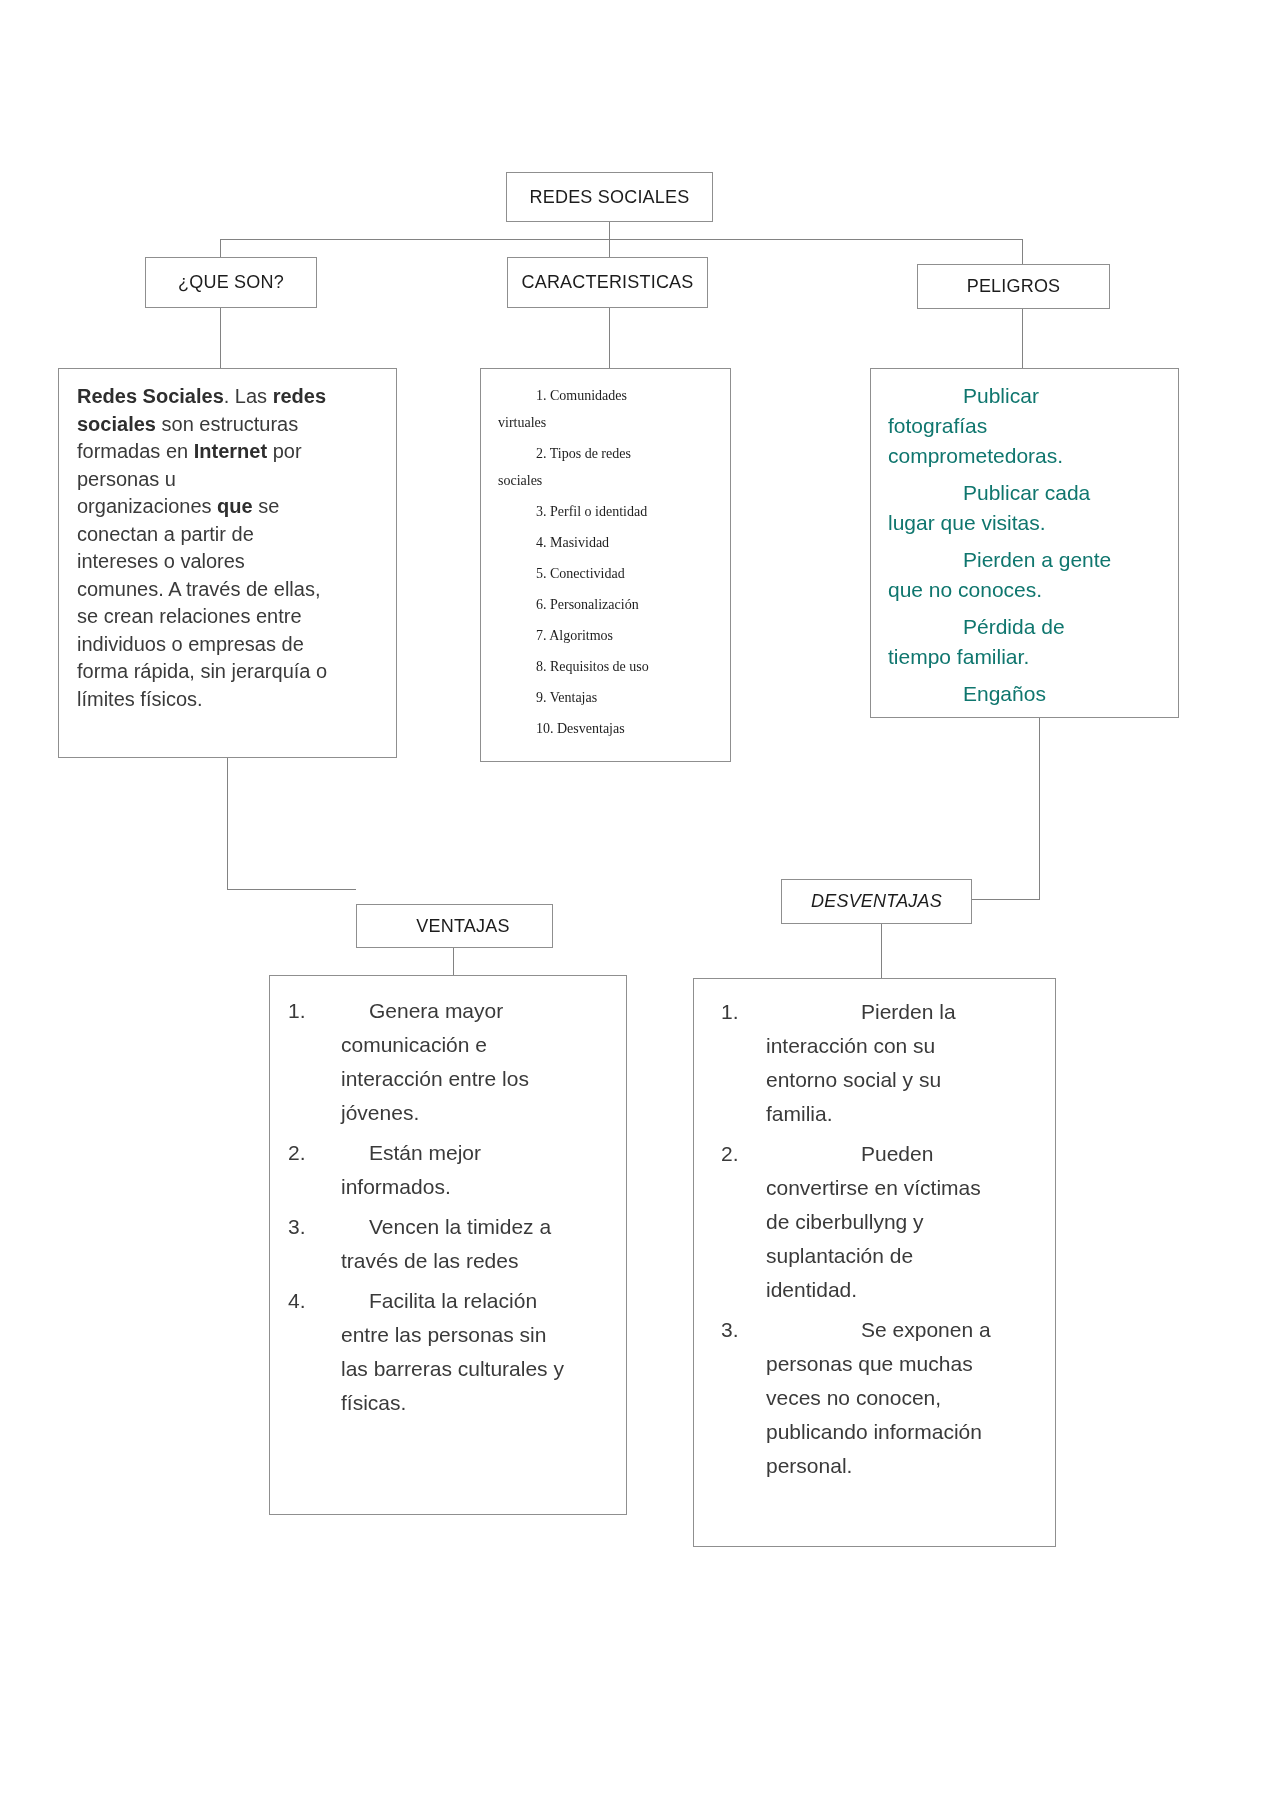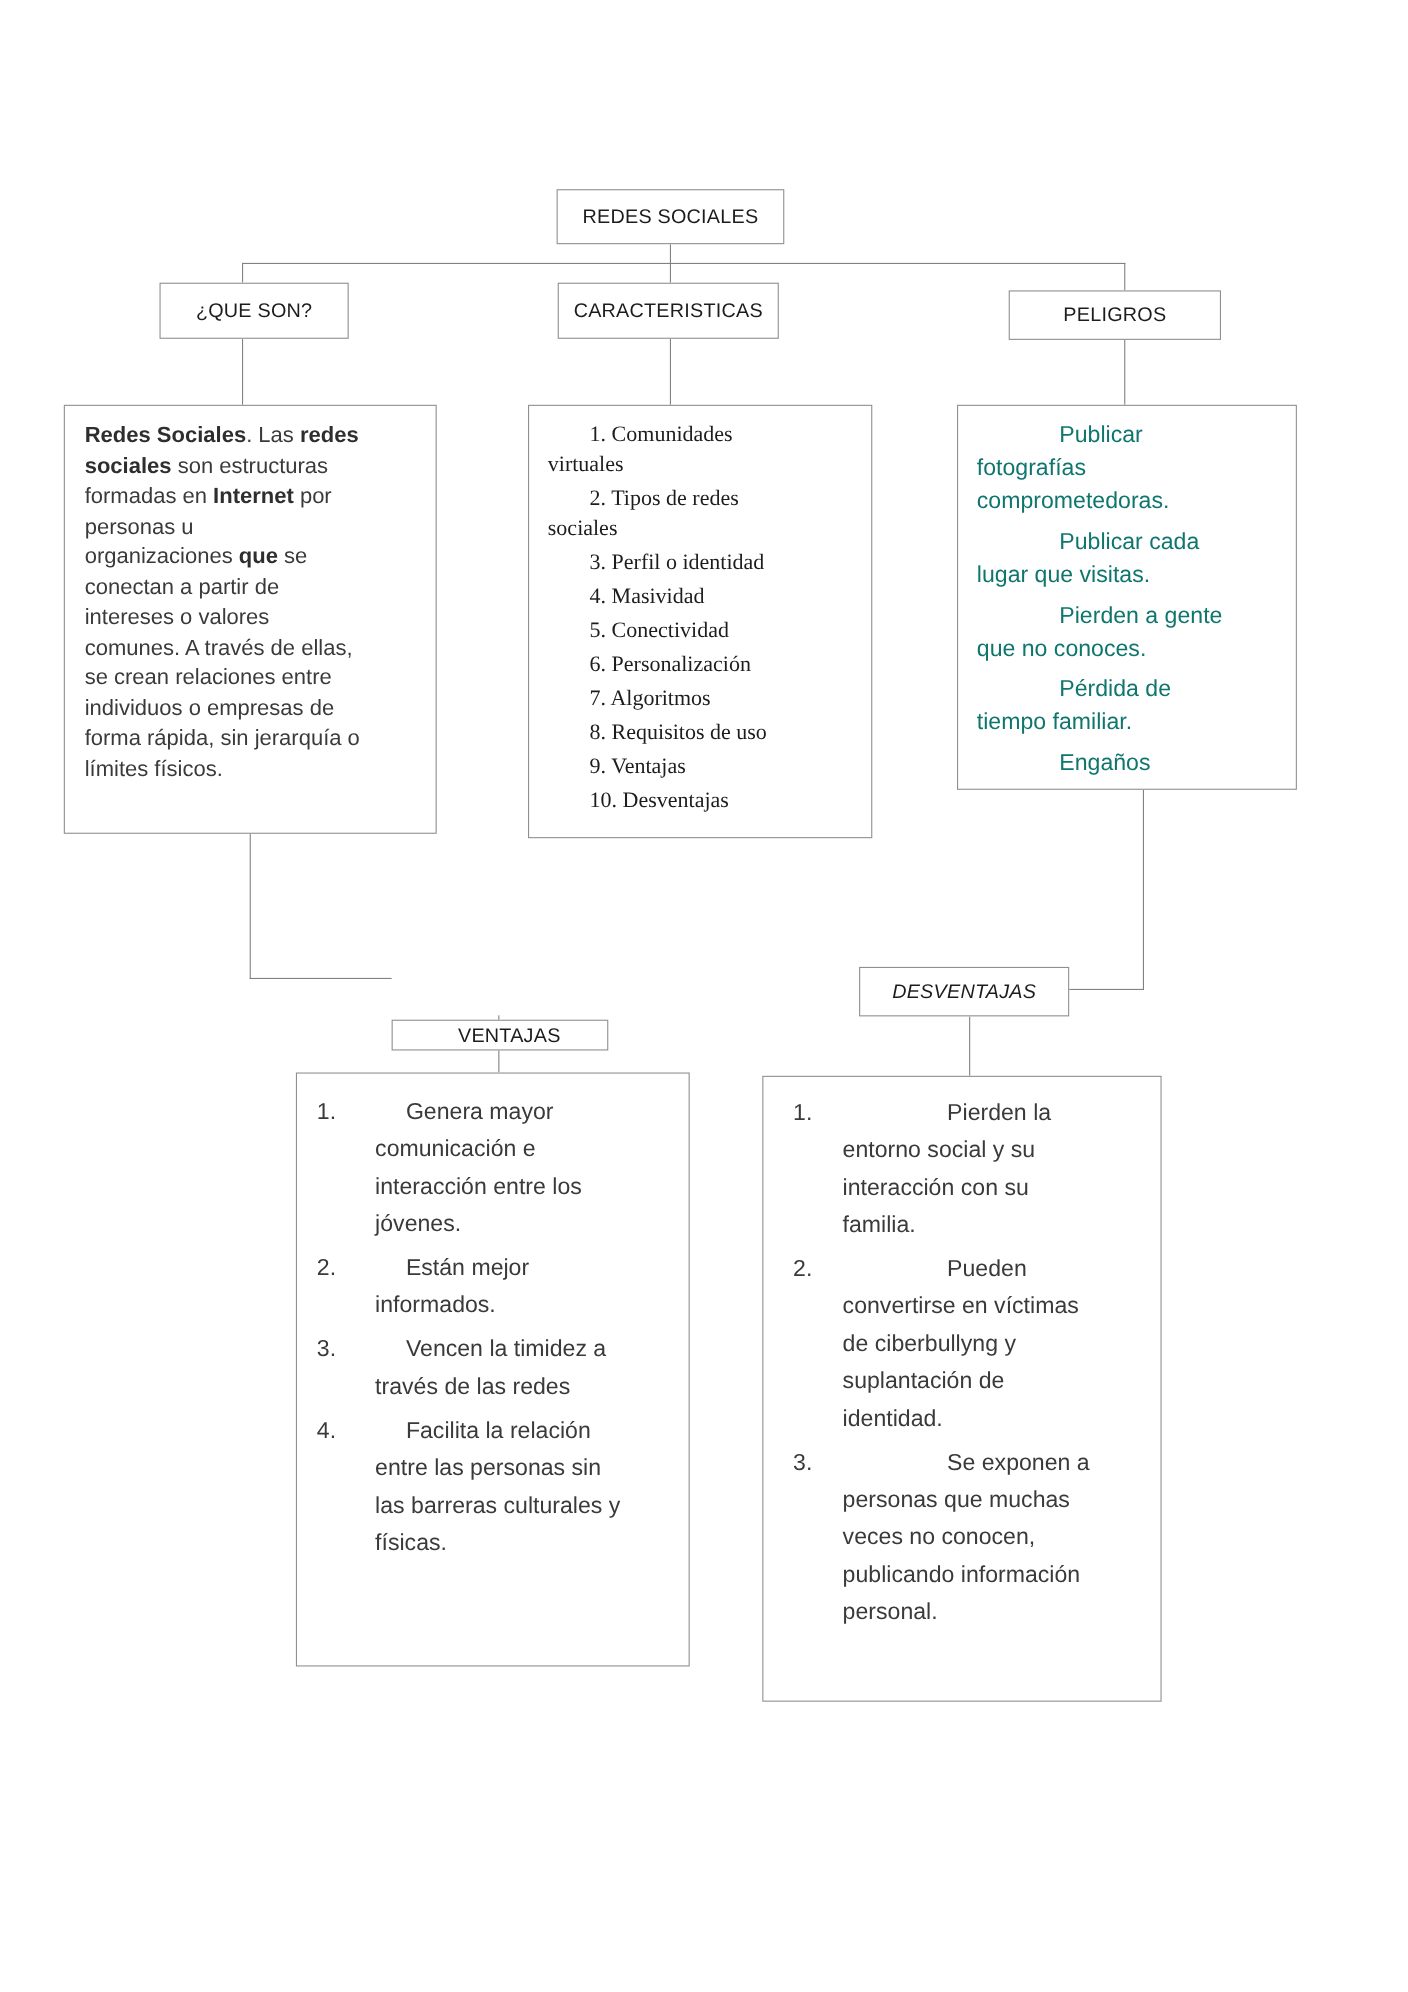--- a/index.html
+++ b/index.html
@@ -8,29 +8,29 @@
   .box{position:absolute;background:#ffffff;border:1px solid #8f8f8f;box-sizing:border-box;}
   .label-box{display:flex;align-items:center;justify-content:center;
              font-size:18px;color:#1c1c1c;letter-spacing:0.2px;}
   .line{position:absolute;background:#828282;}
 
   
   .b-title{left:506px;top:172px;width:207px;height:50px;}
   .b-queson{left:145px;top:257px;width:172px;height:51px;}
   .b-carac{left:507px;top:257px;width:201px;height:51px;}
   .b-peligros{left:917px;top:264px;width:193px;height:45px;}
-  .b-ventajas{left:356px;top:927px;width:197px;height:28px;padding-left:17px;}
+  .b-ventajas{left:356px;top:904px;width:197px;height:44px;padding-left:17px;}
   .b-desventajas{left:781px;top:879px;width:191px;height:45px;font-style:italic;}
 
   
   .c-queson{left:58px;top:368px;width:339px;height:390px;padding:14px 10px 0 18px;
             font-size:20px;line-height:27.5px;color:#3a3a3a;overflow:hidden;}
   .c-queson .b{font-weight:bold;color:#2e2e2e;}
-  .c-carac{left:480px;top:368px;width:313px;height:394px;padding:13px 22px 0 17px;
-           font-family:"Liberation Serif",serif;font-size:20px;line-height:27px;
+  .c-carac{left:480px;top:368px;width:251px;height:394px;padding:13px 22px 0 17px;
+           font-family:"Liberation Serif",serif;font-size:14px;line-height:27px;
            color:#1d1d1d;overflow:hidden;}
   .c-carac .citem{margin-bottom:4px;}
   .c-carac .indent{padding-left:38px;}
   .c-peligros{left:870px;top:368px;width:309px;height:350px;padding:12px 8px 0 17px;
               font-size:21px;line-height:30px;color:#0f766e;overflow:hidden;}
   .c-peligros .pitem{margin-bottom:7px;}
   .c-peligros .pindent{padding-left:75px;}
   .c-ventajas{left:269px;top:975px;width:358px;height:540px;padding:18px 8px 0 18px;
               font-size:21px;line-height:34px;color:#3a3a3a;overflow:hidden;}
   .c-desventajas{left:693px;top:978px;width:363px;height:569px;padding:16px 8px 0 27px;
@@ -197,22 +197,22 @@
         <div class="ln">entre las personas sin</div>
         <div class="ln">las barreras culturales y</div>
         <div class="ln">físicas.</div>
       </div>
     </div>
 
   <div class="box c-desventajas">
       <div class="vitem">
         <span class="num">1.</span>
         <div class="ln first">Pierden la</div>
+        <div class="ln">interacción con su</div>
         <div class="ln">entorno social y su</div>
-        <div class="ln">interacción con su</div>
         <div class="ln">familia.</div>
       </div>
       <div class="vitem">
         <span class="num">2.</span>
         <div class="ln first">Pueden</div>
         <div class="ln">convertirse en víctimas</div>
         <div class="ln">de ciberbullyng y</div>
         <div class="ln">suplantación de</div>
         <div class="ln">identidad.</div>
       </div>

